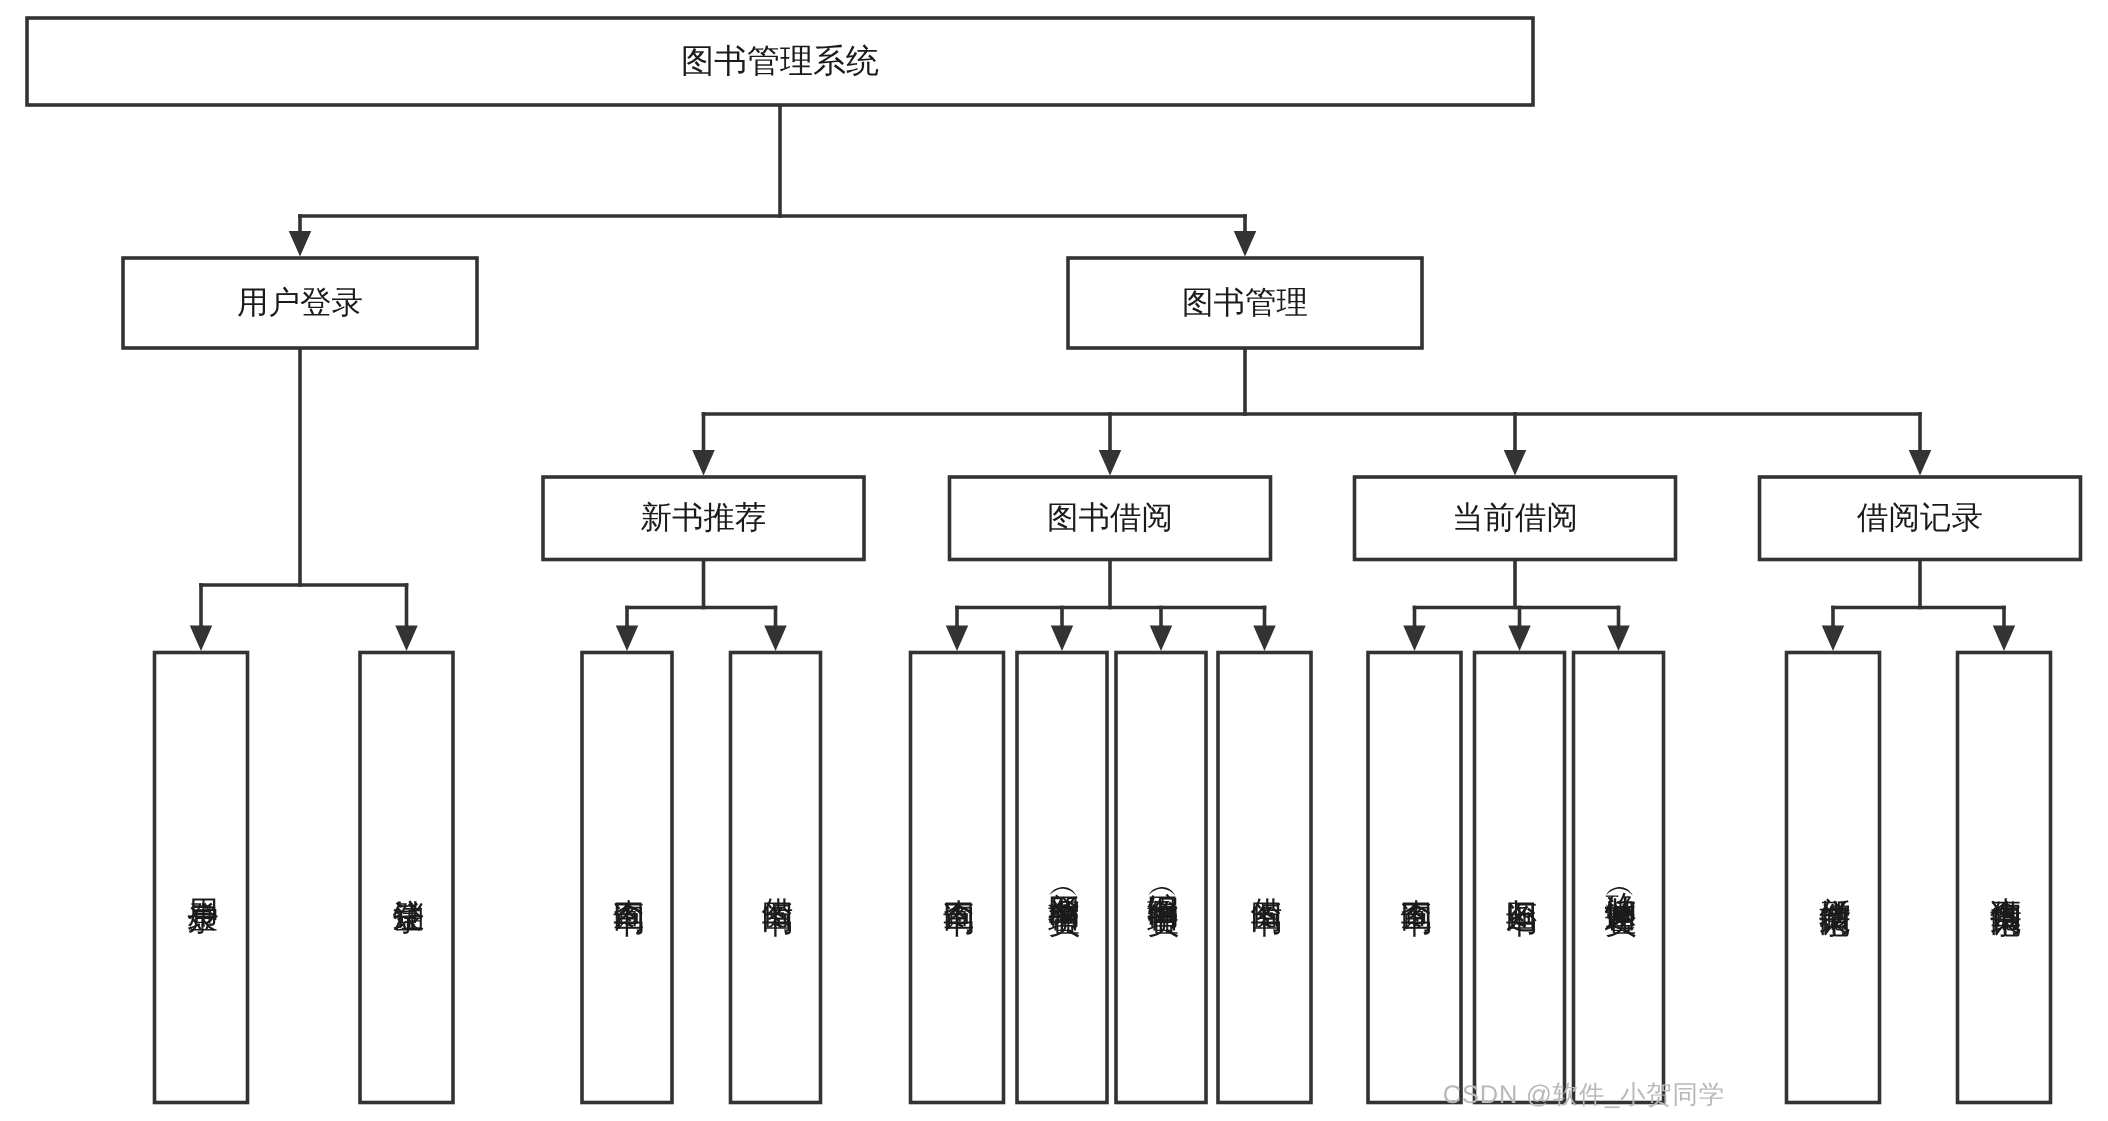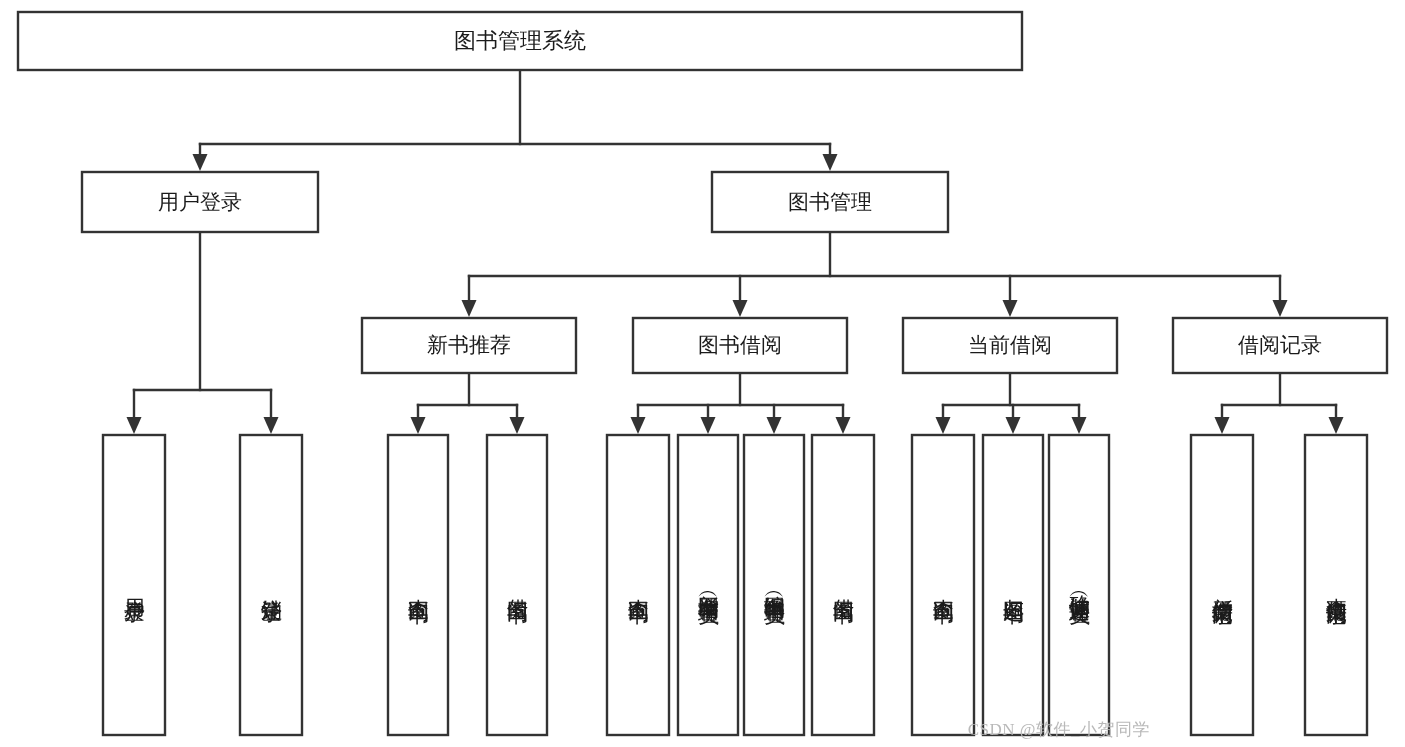--- a/index.html
+++ b/index.html
@@ -69,21 +69,21 @@
     line-height: 1.18;
     color: #1b1b1b;
     letter-spacing: 1.5px;
     pointer-events: none;
     text-align: center;
   }
   .watermark {
     position: absolute;
     right: 8px;
     bottom: 6px;
-    font-family: Liberation Serif, serif;
+    font-family: Liberation Sans, sans-serif;
     font-size: 17px;
     color: #b9b9b9;
     letter-spacing: 0.5px;
     white-space: nowrap;
   }
 </style>
 </head>
 <body>
 
 <div id="diagram-root">

